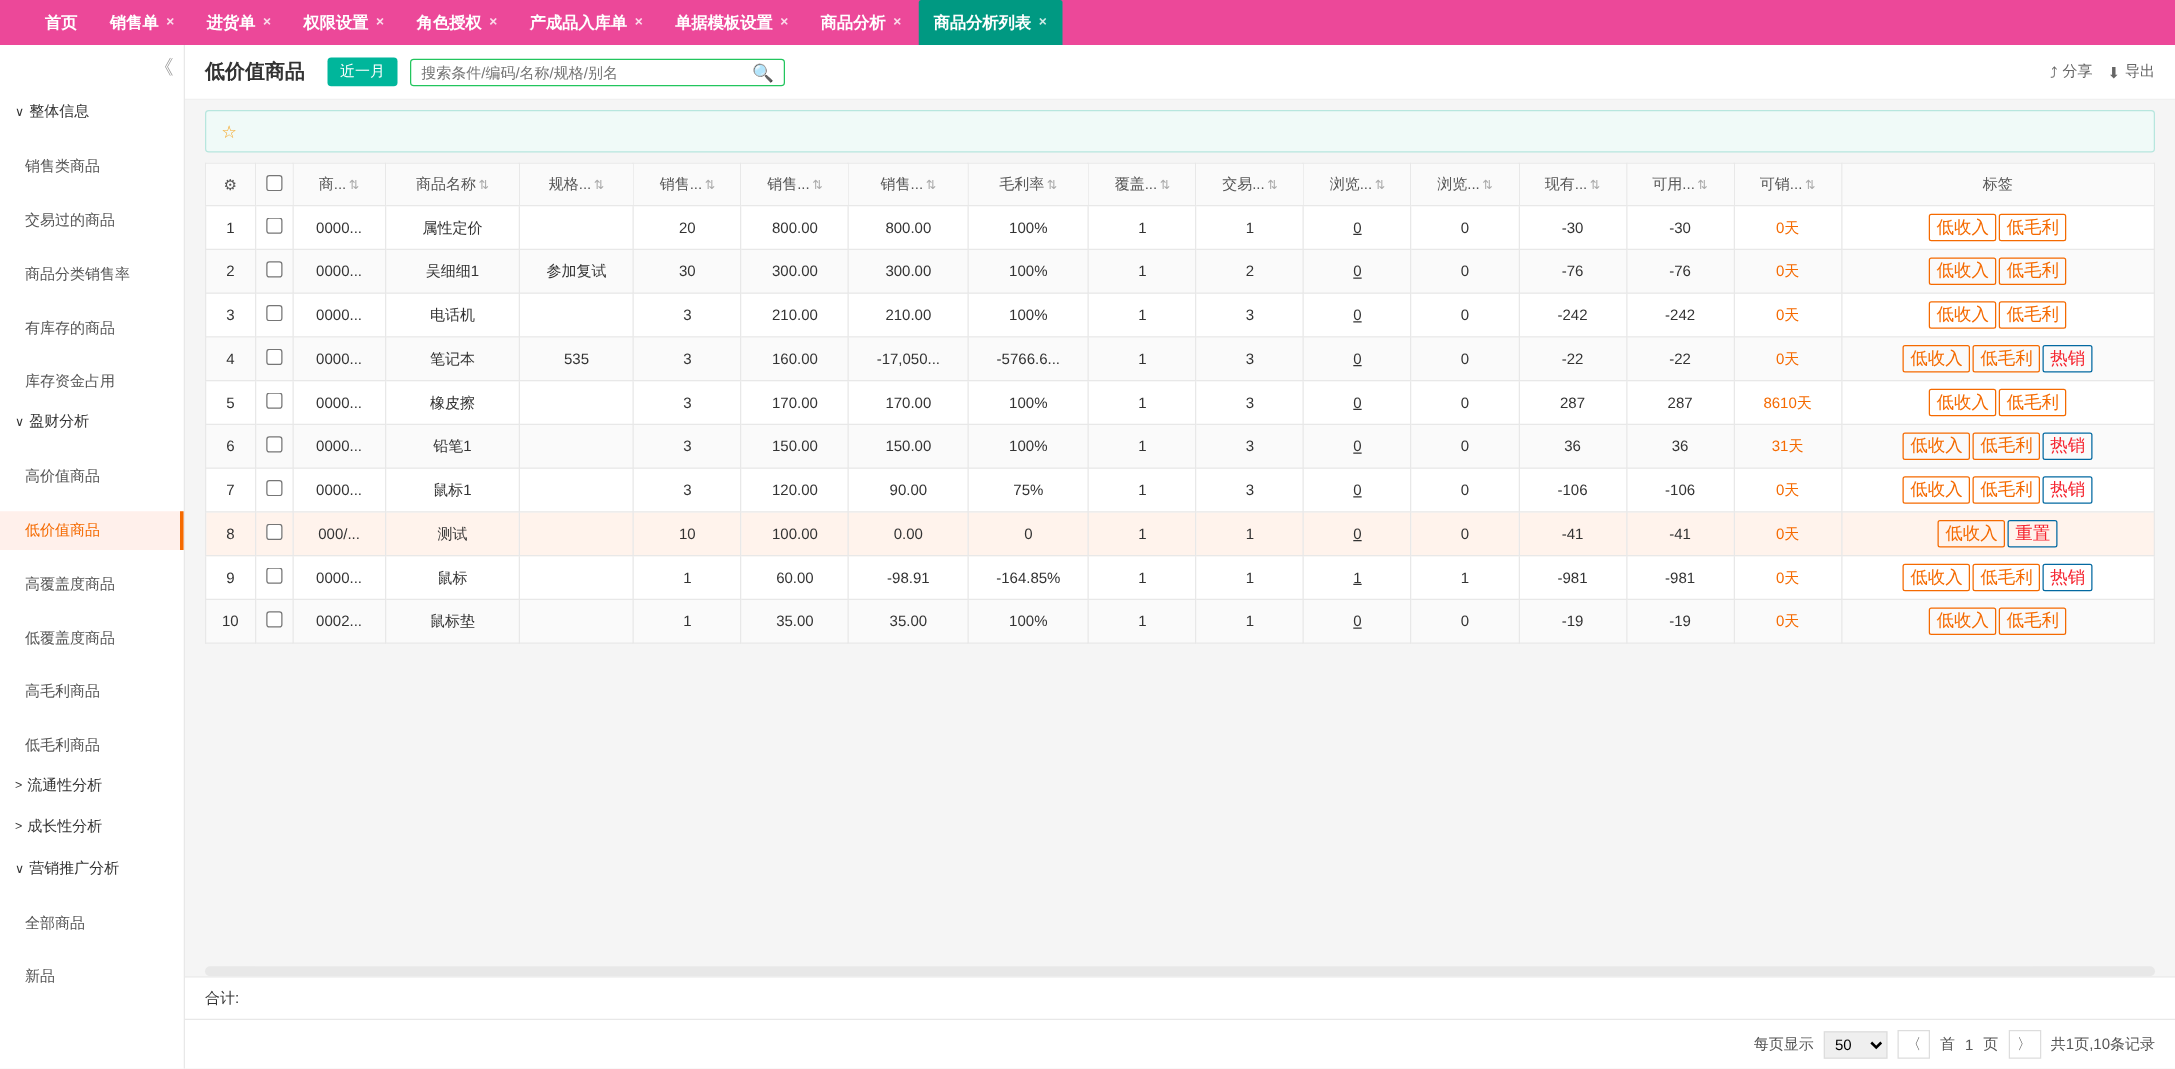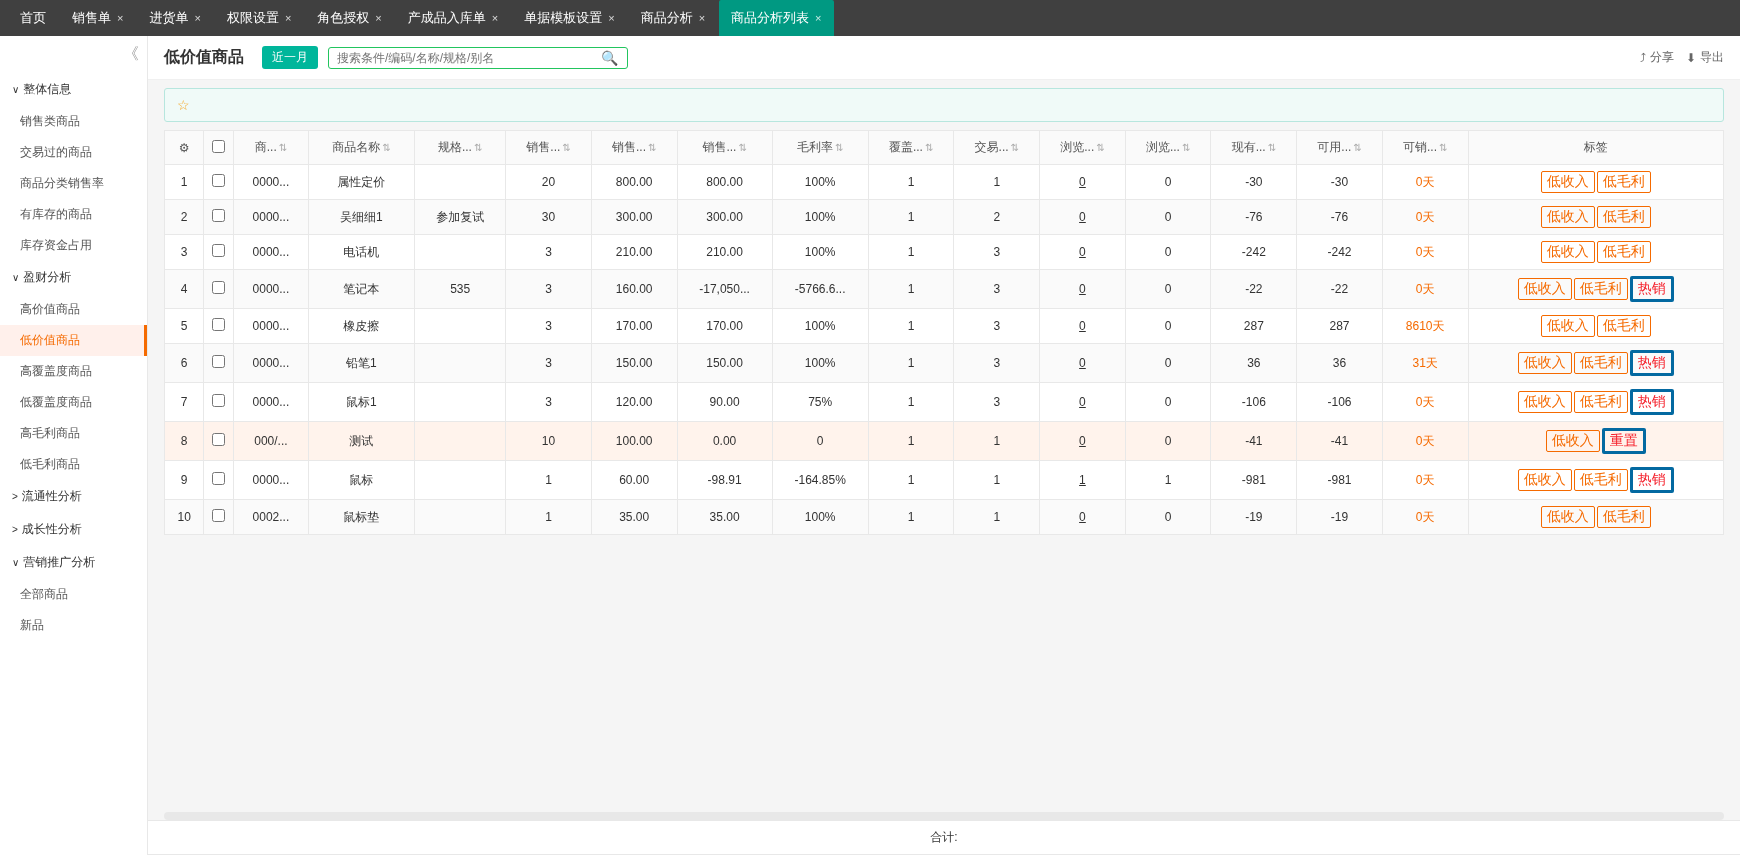--- a/index.html
+++ b/index.html
@@ -1,33 +1,33 @@
 <!DOCTYPE html>
 <html><head>
   <meta charset="utf-8">
   <style>
     * { margin: 0; padding: 0; box-sizing: border-box; }
     body { font-family: 'Microsoft YaHei', Arial, sans-serif; font-size: 12px; background: #f5f5f5; color: #333; width: 1740px; min-height: 855px; overflow-x: hidden; }
 
     
-    .top-nav { background: #404040; display: flex; align-items: center; height: 36px; padding: 0 8px; gap: 2px; }
+    .top-nav { background: #ec4899; display: flex; align-items: center; height: 36px; padding: 0 24px; gap: 2px; font-weight: bold; }
     .nav-tab { color: white; padding: 4px 12px; font-size: 13px; cursor: pointer; white-space: nowrap; height: 36px; display: flex; align-items: center; gap: 4px; }
     .nav-tab.active { background: #009982; border-radius: 2px 2px 0 0; }
     .nav-tab .close-x { font-size: 11px; opacity: 0.8; margin-left: 2px; }
     .nav-home { color: white; padding: 4px 12px; font-size: 13px; cursor: pointer; height: 36px; display: flex; align-items: center; }
 
     
     .main-layout { display: flex; height: calc(855px - 36px); }
 
     
     .sidebar { width: 148px; background: white; border-right: 1px solid #e8e8e8; flex-shrink: 0; overflow-y: auto; }
     .sidebar-section { }
     .sidebar-section-title { padding: 8px 12px; font-size: 12px; color: #333; cursor: pointer; display: flex; align-items: center; gap: 4px; }
     .sidebar-section-title .arrow { font-size: 10px; }
-    .sidebar-item { padding: 7px 16px 7px 20px; font-size: 12px; color: #555; cursor: pointer; }
+    .sidebar-item { padding: 7px 16px 7px 20px; font-size: 12px; color: #555; cursor: pointer; margin-top: 12px; }
     .sidebar-item.active { background: #fff0eb; color: #f56a00; border-right: 3px solid #f56a00; }
 
     
     .content { flex: 1; display: flex; flex-direction: column; overflow: hidden; }
 
     
     .content-header { padding: 10px 16px; background: white; border-bottom: 1px solid #f0f0f0; display: flex; align-items: center; gap: 10px; }
     .page-title { font-size: 16px; font-weight: bold; color: #333; margin-right: 8px; }
     .date-btn { background: #00b69b; color: white; border: none; padding: 3px 10px; border-radius: 3px; font-size: 12px; cursor: pointer; }
     .search-box { display: flex; align-items: center; border: 1px solid #22c55e; border-radius: 3px; padding: 2px 8px; gap: 4px; flex: 1; max-width: 300px; }
@@ -45,27 +45,27 @@
     table { width: 100%; border-collapse: collapse; background: white; }
     table th { background: #fafafa; border: 1px solid #e8e8e8; padding: 8px 6px; font-size: 12px; color: #555; font-weight: normal; white-space: nowrap; position: sticky; top: 0; z-index: 1; }
     table td { border: 1px solid #e8e8e8; padding: 6px; font-size: 12px; color: #333; text-align: center; white-space: nowrap; }
     table tr:nth-child(even) { background: #fafafa; }
     table tr.highlighted { background: #fff3ec; }
     .th-sort { display: flex; align-items: center; gap: 2px; justify-content: center; }
     .sort-icon { font-size: 10px; color: #aaa; }
     .checkbox-col { width: 30px; }
     .tag { display: inline-block; padding: 1px 5px; border-radius: 2px; font-size: 14px; margin: 0 1px; }
     .tag-orange { color: #f56a00; border: 1px solid #f56a00; }
-    .tag-red { color: #f5222d; border: 3px solid #0369a1; }
+    .tag-red { color: #f5222d; border: 1px solid #0369a1; }
     .underline { text-decoration: underline; }
     .row-num { color: #333; }
 
     
     .table-footer { background: white; border-top: 1px solid #e8e8e8; }
-    .totals-row { display: flex; align-items: center; padding: 8px 16px; border-bottom: 1px solid #e8e8e8; font-size: 12px; flex-direction: column; }
+    .totals-row { display: flex; align-items: center; padding: 8px 16px; border-bottom: 1px solid #e8e8e8; font-size: 12px; }
     .pagination-bar { display: flex; align-items: center; justify-content: flex-end; padding: 8px 16px; gap: 8px; font-size: 12px; color: #555; }
     .pagination-bar select { border: 1px solid #ddd; padding: 2px 4px; font-size: 12px; }
     .page-btn { border: 1px solid #ddd; background: white; padding: 2px 6px; cursor: pointer; color: #555; font-size: 12px; }
 
     
     .scroll-placeholder { height: 8px; background: #e8e8e8; margin: 0 16px; border-radius: 4px; }
 
     
     .sidebar-collapse { display: flex; justify-content: flex-end; padding: 8px; }
     .collapse-btn { background: none; border: none; cursor: pointer; color: #999; font-size: 16px; }
@@ -478,16 +478,31 @@
       </table>
     </div>
 
     <div class="scroll-placeholder"></div>
 
     <div class="table-footer">
       <div class="totals-row">
         <span>合计:</span>
       </div>
 
+      <div class="pagination-bar">
+        <span>每页显示</span>
+        <select>
+          <option>50</option>
+          <option>10</option>
+          <option>20</option>
+          <option>100</option>
+        </select>
+        <button class="page-btn">〈</button>
+        <span>首</span>
+        <span>1</span>
+        <span>页</span>
+        <button class="page-btn">〉</button>
+        <span>共1页,10条记录</span>
+      </div>
     </div>
 
   </div>
 </div>
 
 </body></html>

